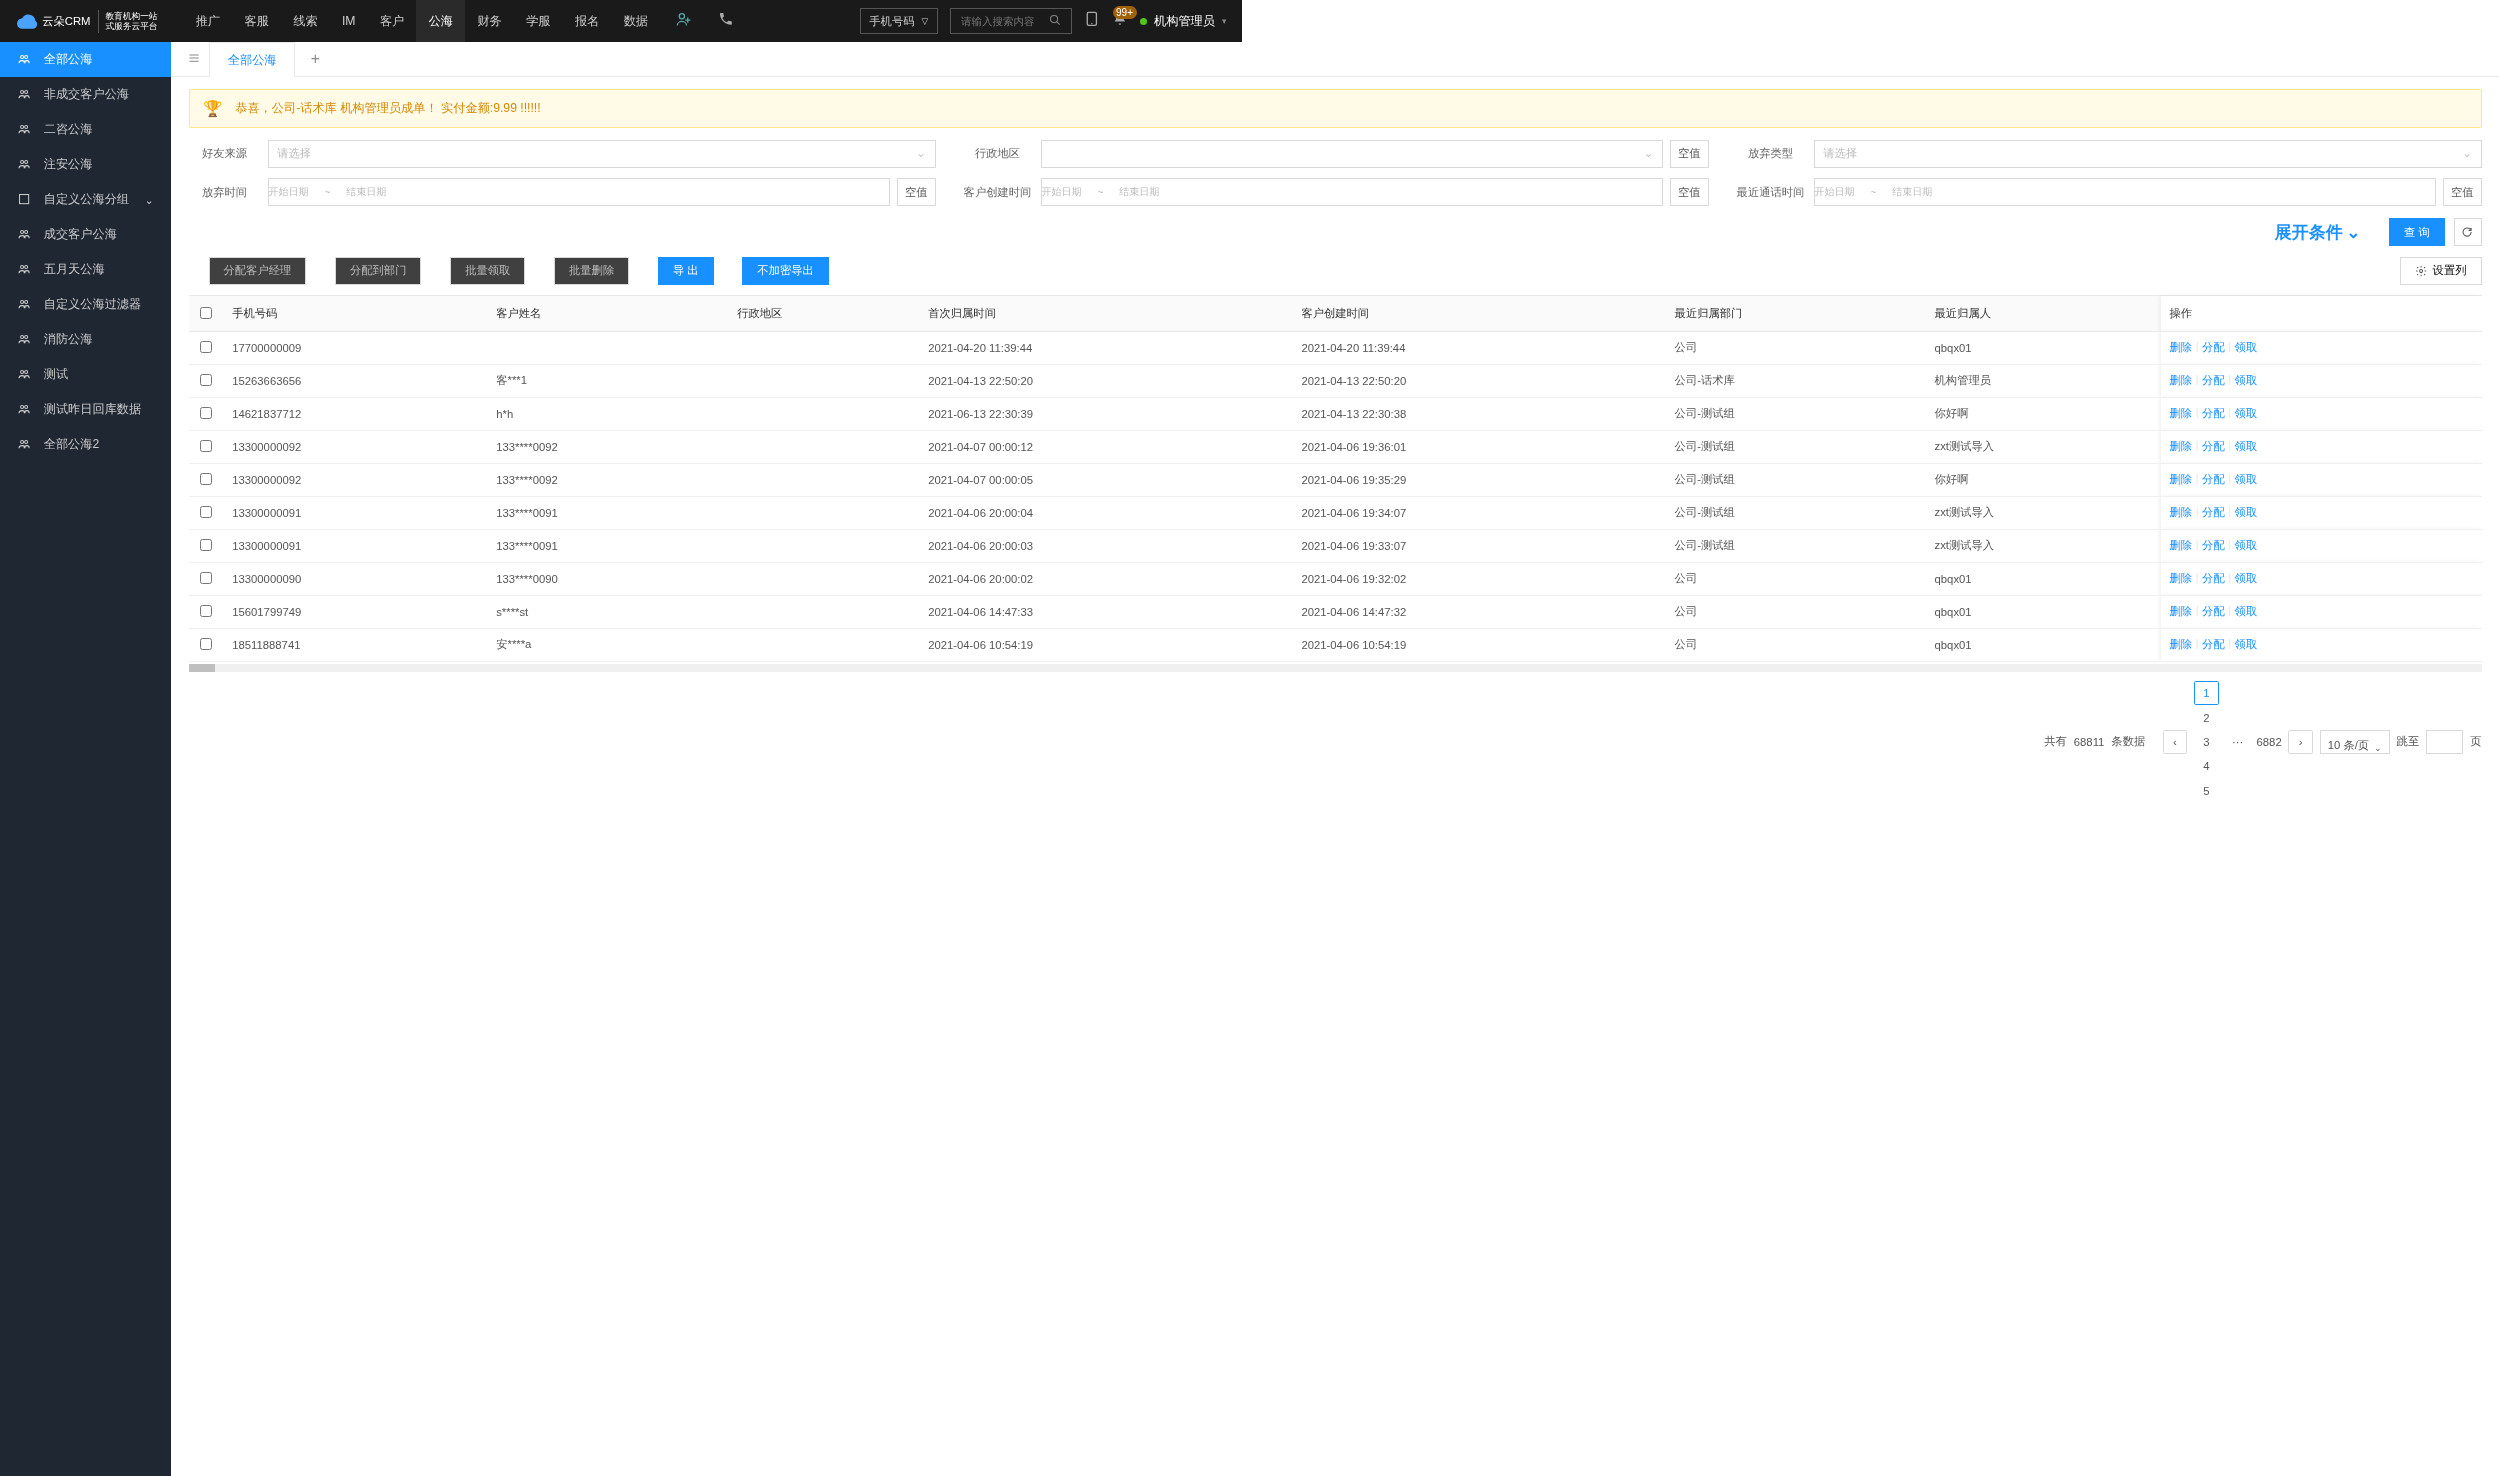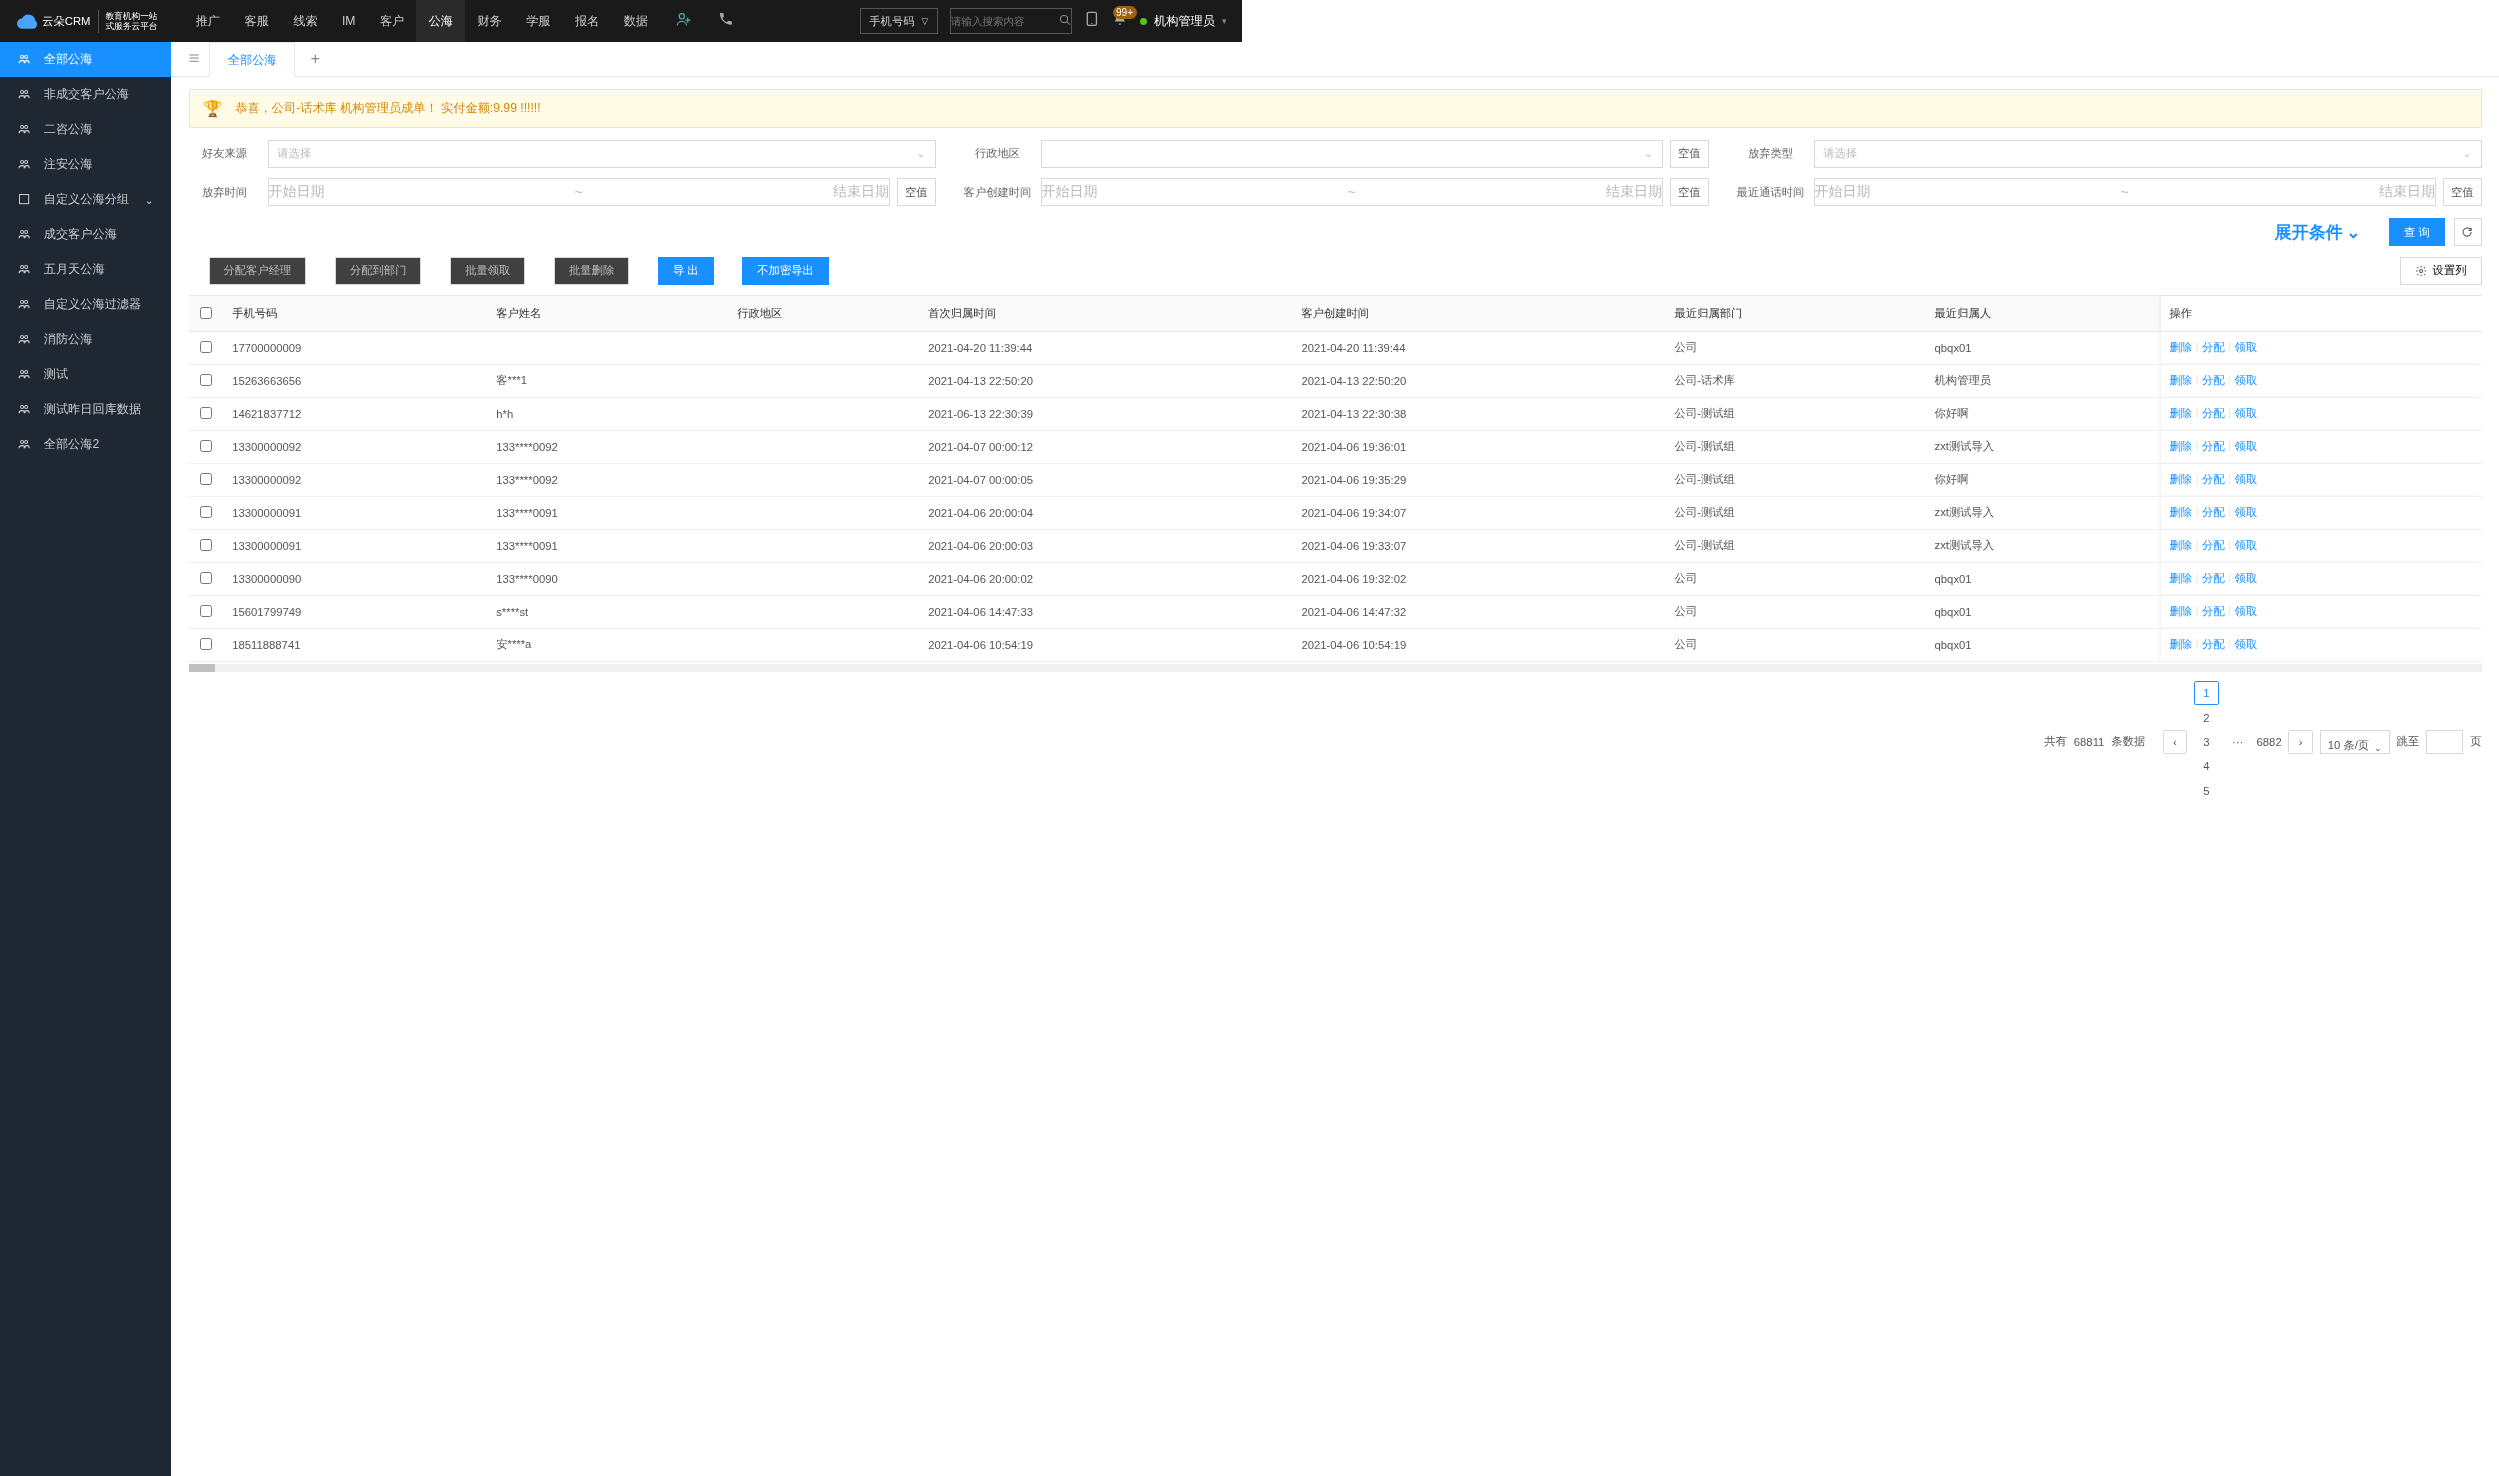--- a/index.html
+++ b/index.html
@@ -10,21 +10,21 @@
 .logo { display: flex; align-items: center; margin-right: 26px; }
 .logo-cloud { width: 23px; height: 15.7px; margin-right: 3.5px; }
 .logo-divider { width: 0.9px; height: 23px; background: #555; margin: 0 7px; }
 .logo-text2 { font-size: 8.7px; line-height: 1.2; }
 .nav { display: flex; gap: 0; }
 .nav-item { padding: 0 12.2px; height: 42px; line-height: 42px; color: #ccc; cursor: pointer; font-size: 12.2px; }
 .nav-item.active { color: #fff; background: #2a2a2a; }
 .nav-icon { margin-left: 5.2px; padding: 0 10.5px; color: #aaa; font-size: 15.7px; }
 .header-right { margin-left: auto; display: flex; align-items: center; gap: 12.2px; }
 .search-type { border: 0.9px solid #555; height: 26px; padding: 0 8.7px; display: flex; align-items: center; color: #ccc; font-size: 11.3px; gap: 7px; }
-.search-box { border: 0.9px solid #555; height: 26px; padding: 0 0; display: flex; align-items: center; color: #888; width: 122px; }
+.search-box { border: 0.9px solid #555; height: 26px; padding: 0 10px; display: flex; align-items: center; color: #888; width: 122px; }
 .search-box input { background: transparent; border: none; outline: none; color: #ccc; width: 100%; font-size: 10.5px; }
 .hdr-ico { color: #aaa; font-size: 15.7px; position: relative; }
 .badge { position: absolute; top: -5.2px; right: -8.7px; background: #a16207; color: #fff; font-size: 10px; padding: 0.9px 3.5px; border-radius: 7px; }
 .user-menu { display: flex; align-items: center; gap: 7px; color: #fff; font-size: 12.2px; }
 .user-dot { width: 7px; height: 7px; background: #52c41a; border-radius: 50%; }
 
 
 .sidebar { position: absolute; left: 0; top: 42px; width: 171px; height: calc(100% - 42px); background: #1f2733; color: #ccc; }
 .side-item { height: 35px; display: flex; align-items: center; padding: 0 17.5px; gap: 12.2px; font-size: 12.2px; cursor: pointer; }
 .side-item.active { background: #1890ff; color: #fff; }
@@ -41,21 +41,21 @@
 .content { flex: 1; padding: 12.2px 17.5px 0; overflow: auto; position: relative; }
 
 .banner { border: 0.9px solid #ffe58f; background: #fffbe6; padding: 8.7px 14px; display: flex; align-items: center; gap: 12.2px; margin-bottom: 12.2px; border-radius: 1.7px; }
 .banner-icon { font-size: 15.7px; }
 .banner-text { color: #d48806; font-size: 12.2px; }
 
 .filters { display: grid; grid-template-columns: repeat(3, 1fr); gap: 10.5px 26px; margin-bottom: 12.2px; }
 .filter { display: flex; align-items: center; gap: 7px; }
 .filter-label { width: 72px; text-align: center; color: #666; font-size: 11.3px; }
 .filter-select { flex: 1; height: 28px; border: 0.9px solid #d9d9d9; padding: 0 8.7px; display: flex; align-items: center; justify-content: space-between; color: #bbb; font-size: 11.3px; }
-.filter-date { flex: 1; height: 28px; border: 0.9px solid #d9d9d9; display: flex; align-items: center; justify-content: space-between; color: #bbb; font-size: 14px; gap: 7px; }
+.filter-date { flex: 1; height: 28px; border: 0.9px solid #d9d9d9; display: flex; align-items: center; justify-content: flex-start; color: #bbb; font-size: 10px; gap: 16px; }
 .filter-btn { height: 28px; padding: 0 7px; border: 0.9px solid #d9d9d9; font-size: 11.3px; display: flex; align-items: center; color: #555; background: #fff; }
 
 .actions-row { display: flex; justify-content: flex-end; align-items: center; gap: 8.7px; margin-bottom: 10.5px; }
 .link-btn { color: #1890ff; font-size: 17px; cursor: pointer; display: flex; align-items: center; gap: 3.5px; font-weight: bold; }
 .btn { height: 28px; padding: 0 14px; border: 0.9px solid #d9d9d9; background: #fff; font-size: 11.3px; display: flex; align-items: center; cursor: pointer; margin-left: 20px; }
 .btn.primary { background: #1890ff; border-color: #1890ff; color: #fff; }
 .btn.disabled { color: #bbb; background: #404040; cursor: not-allowed; }
 .refresh-btn { width: 28px; height: 28px; border: 0.9px solid #d9d9d9; display: flex; align-items: center; justify-content: center; }
 
 .toolbar { display: flex; gap: 8.7px; margin-bottom: 10.5px; }

